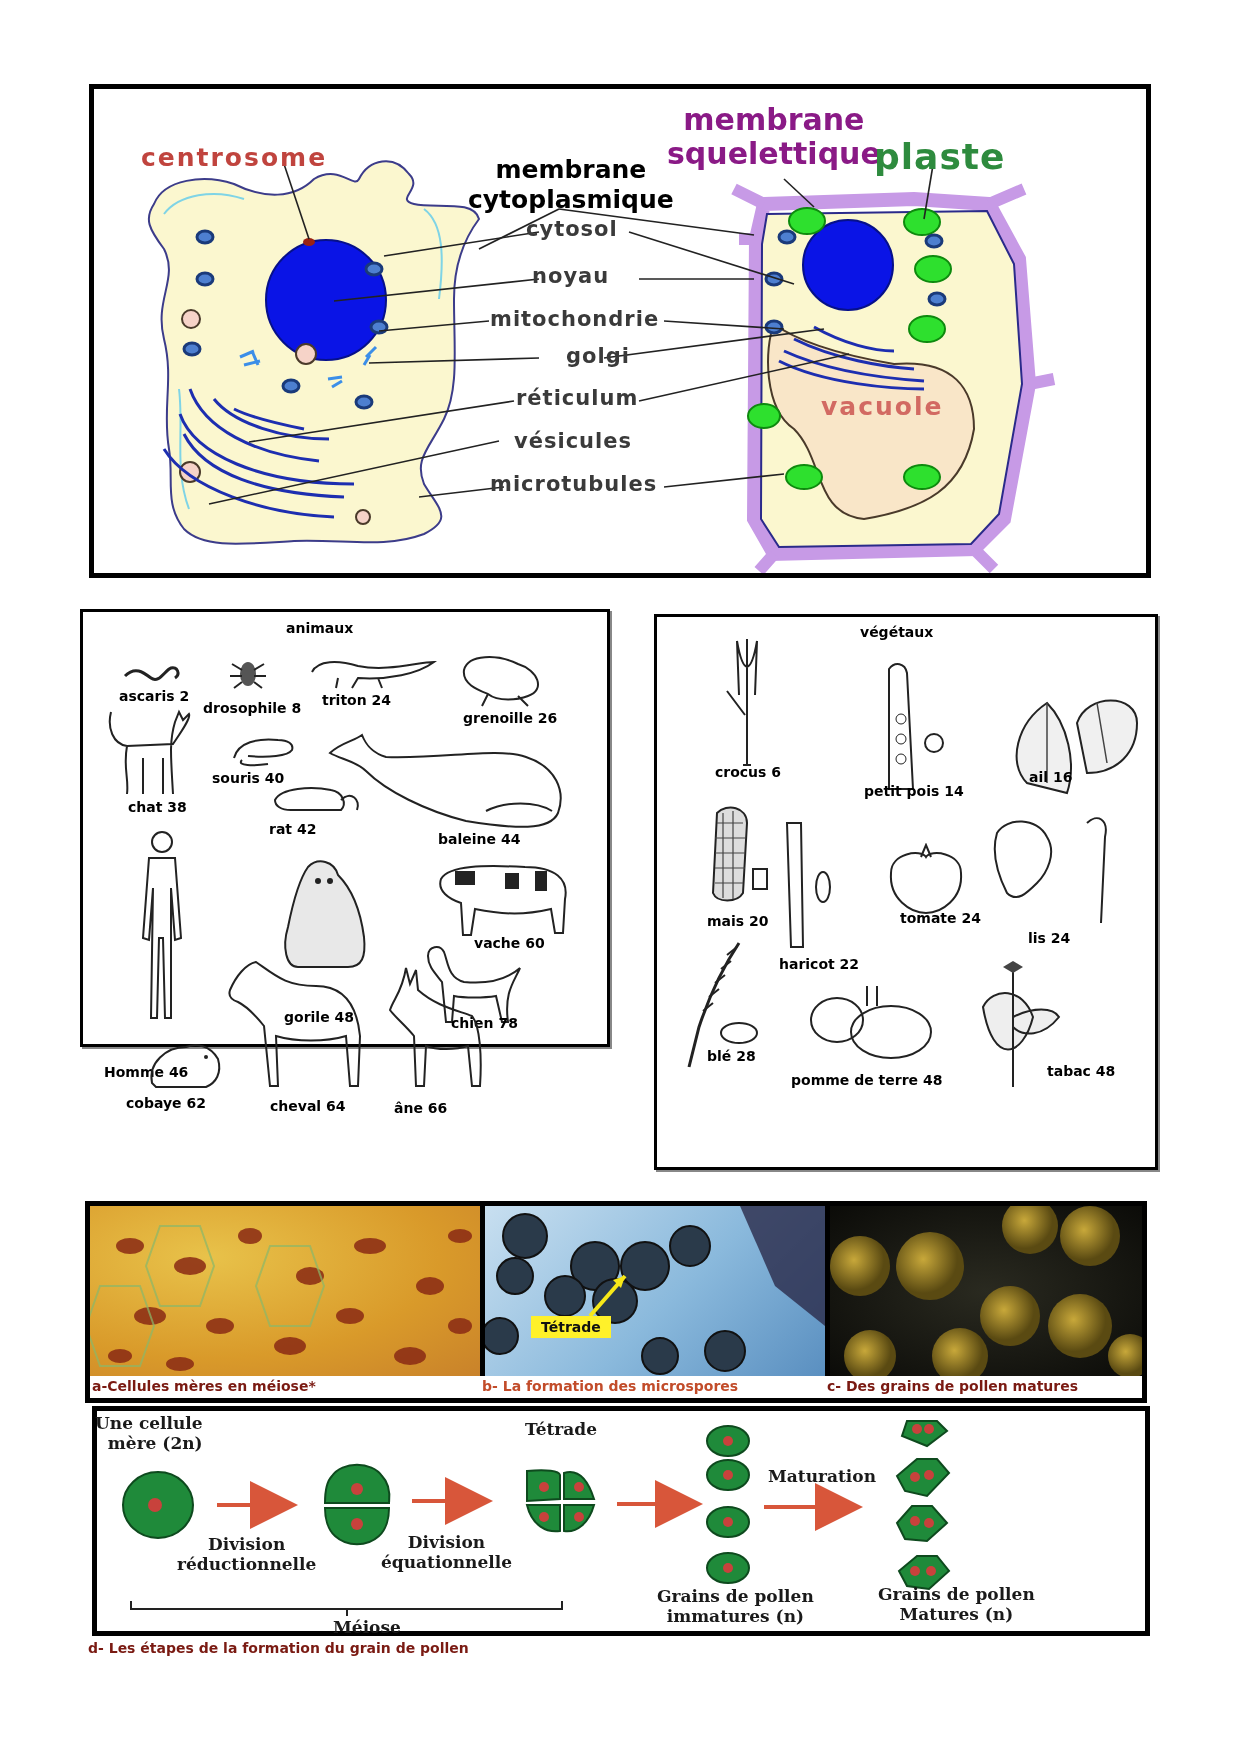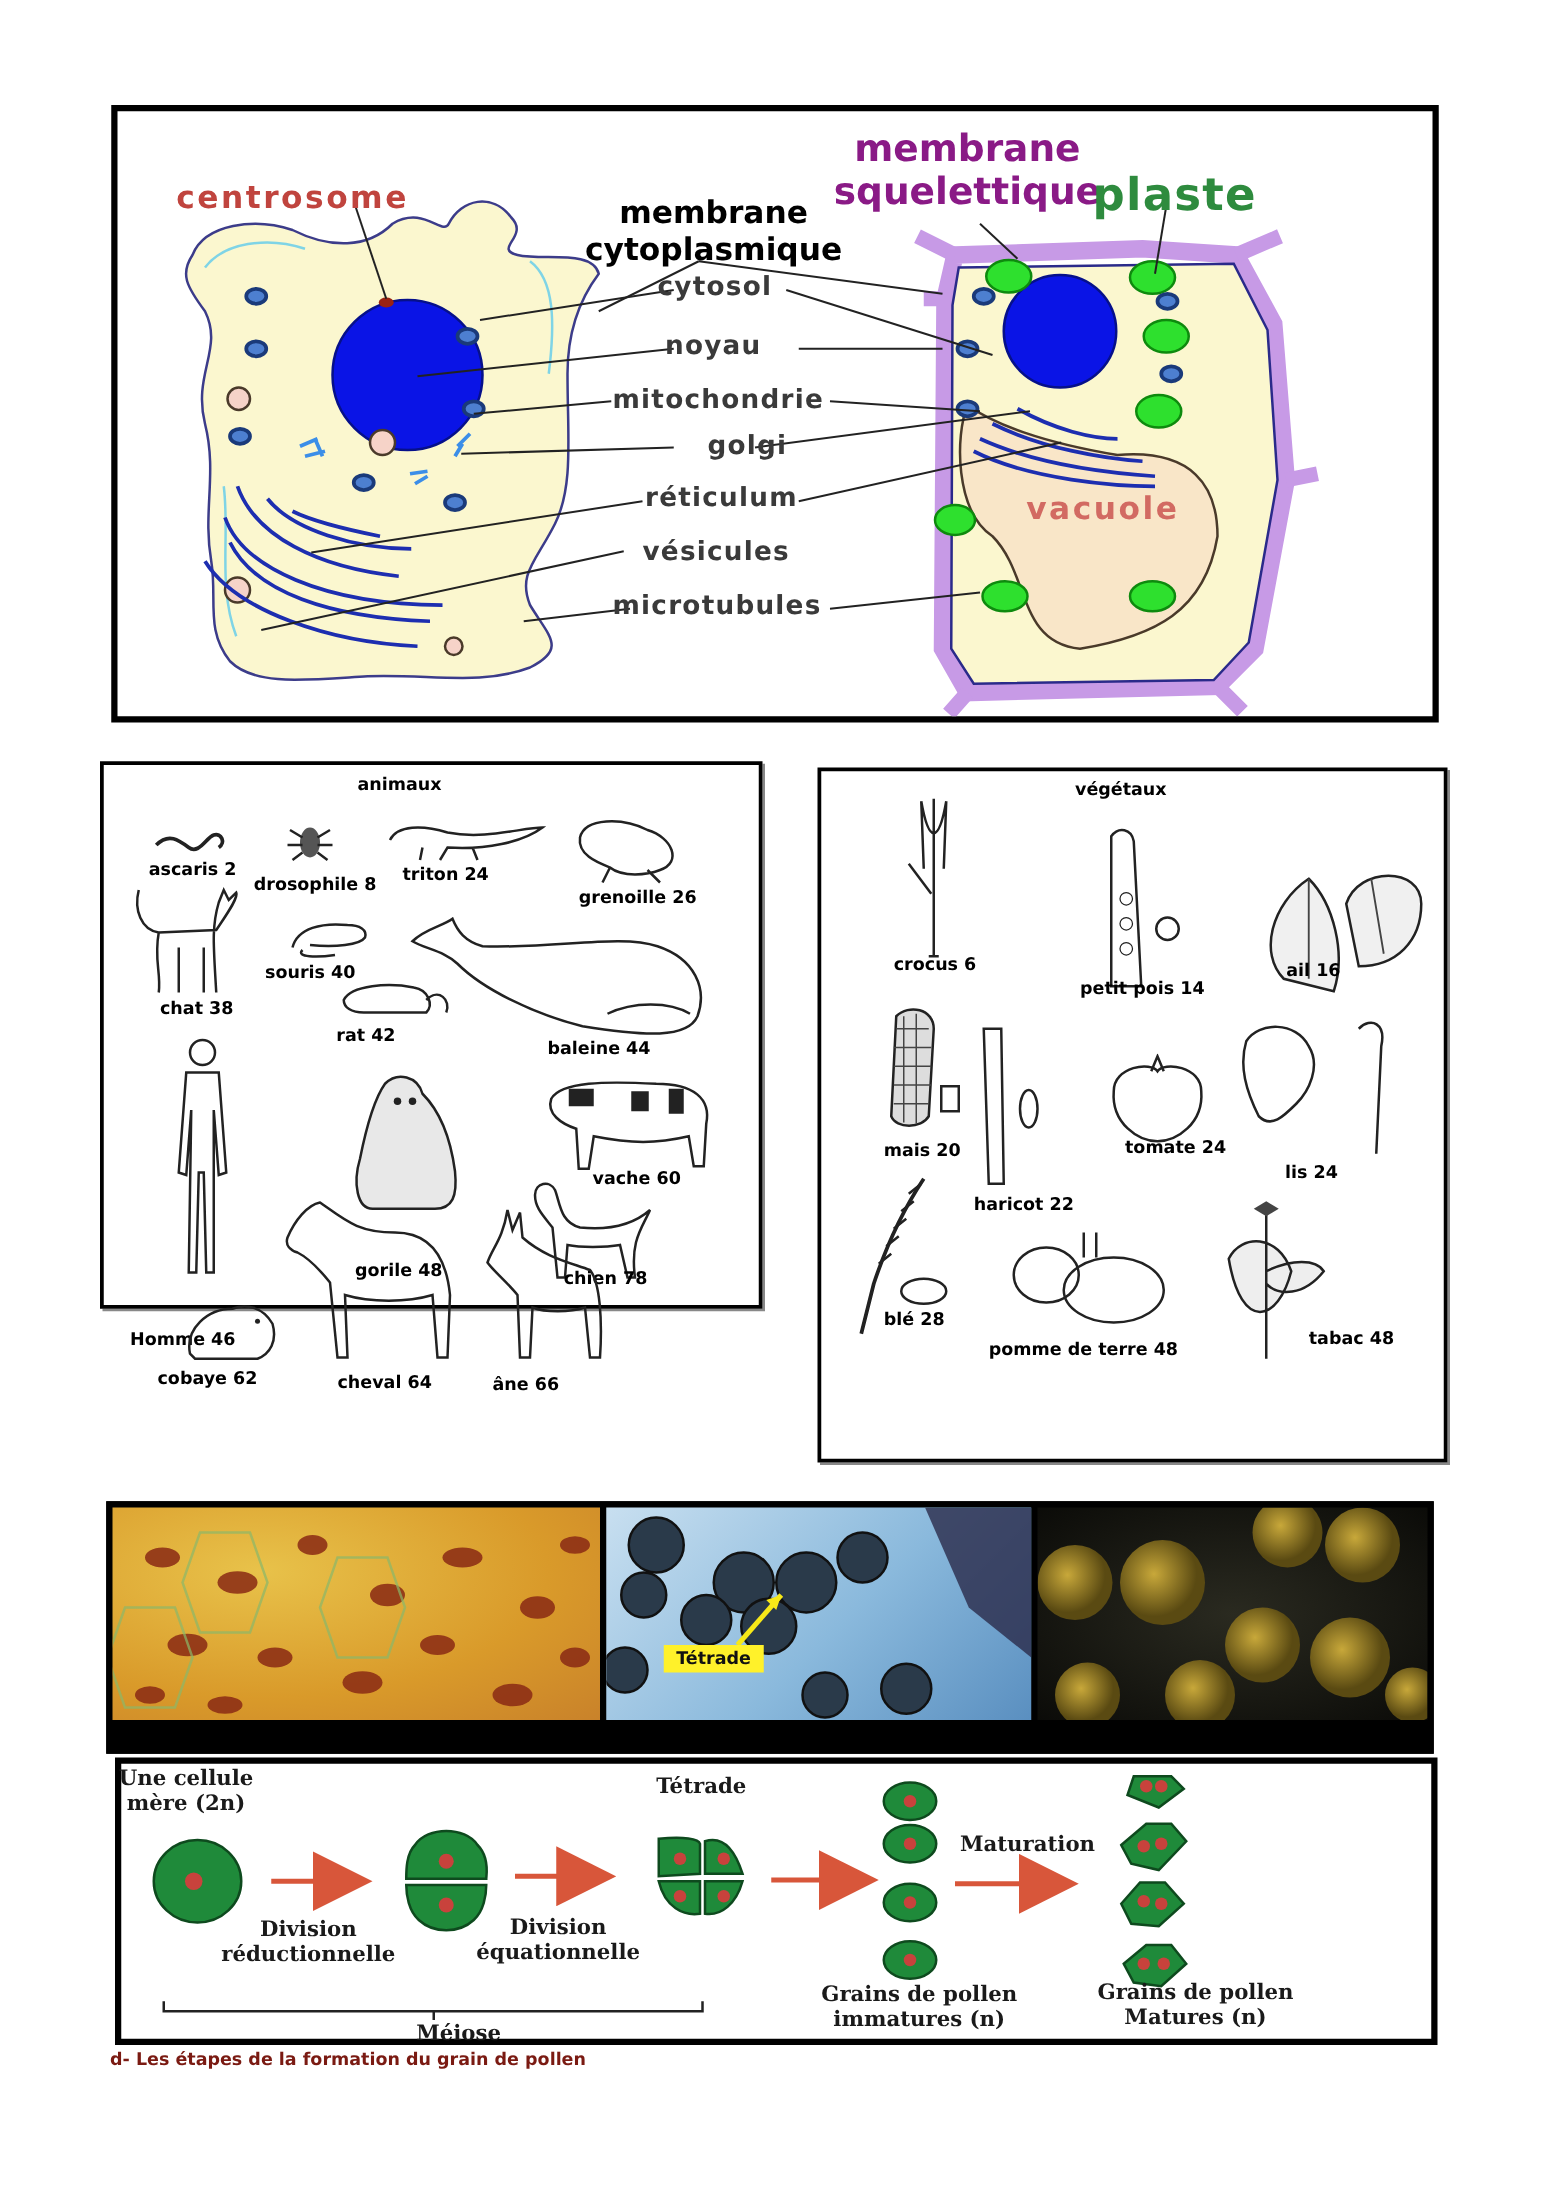--- a/index.html
+++ b/index.html
@@ -377,20 +377,25 @@
           <circle cx="200" cy="20" r="28"></circle>
         <circle cx="260" cy="30" r="30"></circle>
           <circle cx="180" cy="110" r="30"></circle>
           <circle cx="250" cy="120" r="32"></circle>
         <circle cx="40" cy="150" r="26"></circle>
           <circle cx="130" cy="150" r="28"></circle>
           <circle cx="300" cy="150" r="22"></circle>
       </g>
     </svg>
   </div>
+  <div class="caption-bar">
+    <span class="caption cap-a">a-Cellules mères en méiose*</span>
+    <span class="caption cap-b">b- La formation des microspores</span>
+    <span class="caption cap-c">c- Des grains de pollen matures</span>
+  </div>
 </div>
 
 <div class="frame" id="pollen">
   <svg width="1048" height="220" style="position:absolute; left:0; top:0;">
     <defs>
       <marker id="arr" markerWidth="12" markerHeight="12" refX="8" refY="6" orient="auto">
           <path d="M0,0 L12,6 L0,12 Z" fill="#d8563a"></path>
         </marker>
     </defs>
 
@@ -447,21 +452,21 @@
       <circle cx="818" cy="110" r="5" fill="#c8423c"></circle>
         <circle cx="832" cy="112" r="5" fill="#c8423c"></circle>
       <path d="M802,160 L820,145 L840,145 L852,160 L832,178 L810,175 Z" fill="#1f8a3a" stroke="#0e4a1e" stroke-width="2"></path>
       <circle cx="818" cy="160" r="5" fill="#c8423c"></circle>
         <circle cx="834" cy="160" r="5" fill="#c8423c"></circle>
     </g>
 
     <path d="M34,190 L34,198 L465,198 L465,190 M250,198 L250,205" stroke="#222" stroke-width="2" fill="none"></path>
   </svg>
 
-  <div class="ps" style="left:-2px; top:2px; text-align:center;">
+  <div class="ps" style="left:-2px; top:2px; text-align:right;">
     <div>Une cellule</div>
     <div>mère (2n)</div>
   </div>
   <span class="ps" style="left:428px; top:8px;">Tétrade</span>
   <div class="ps" style="left:80px; top:123px;">
     <div>Division</div>
     <div>réductionnelle</div>
   </div>
   <div class="ps" style="left:284px; top:121px;">
     <div>Division</div>

